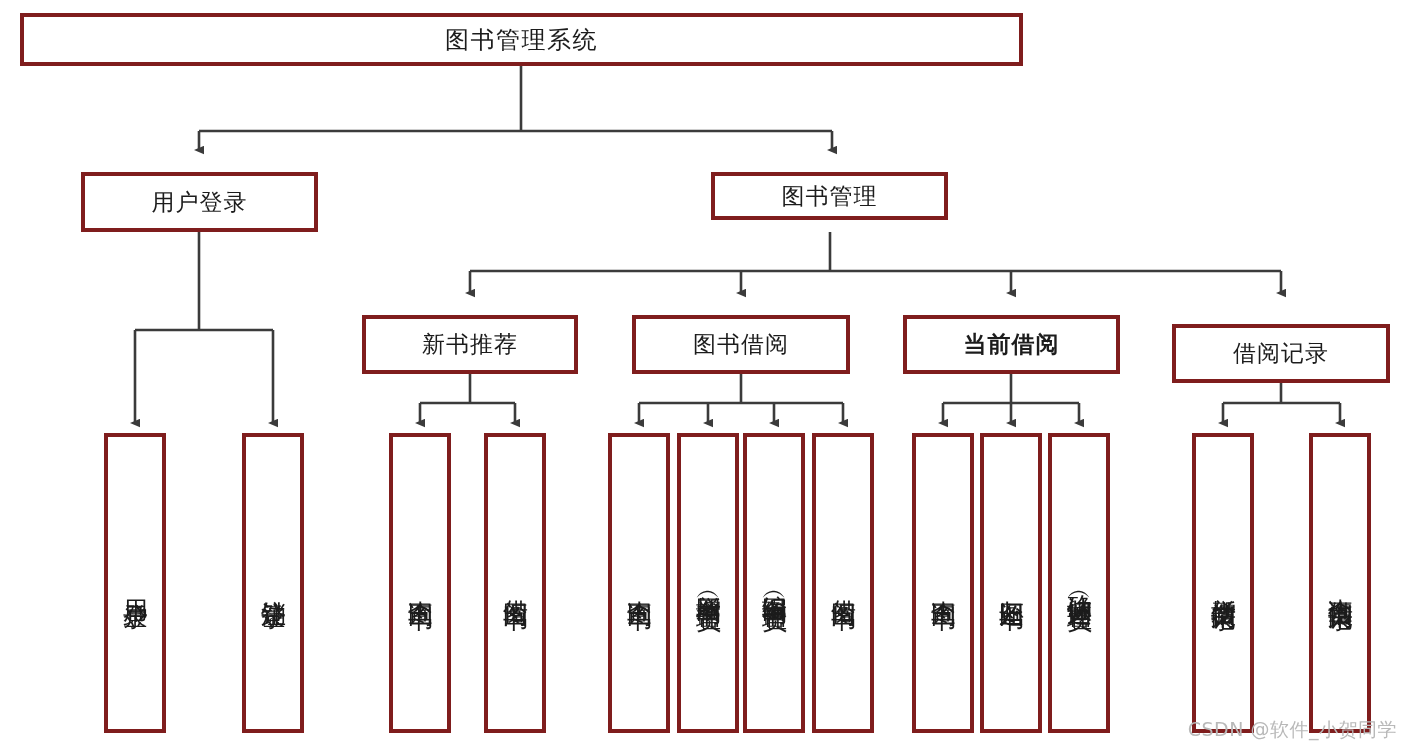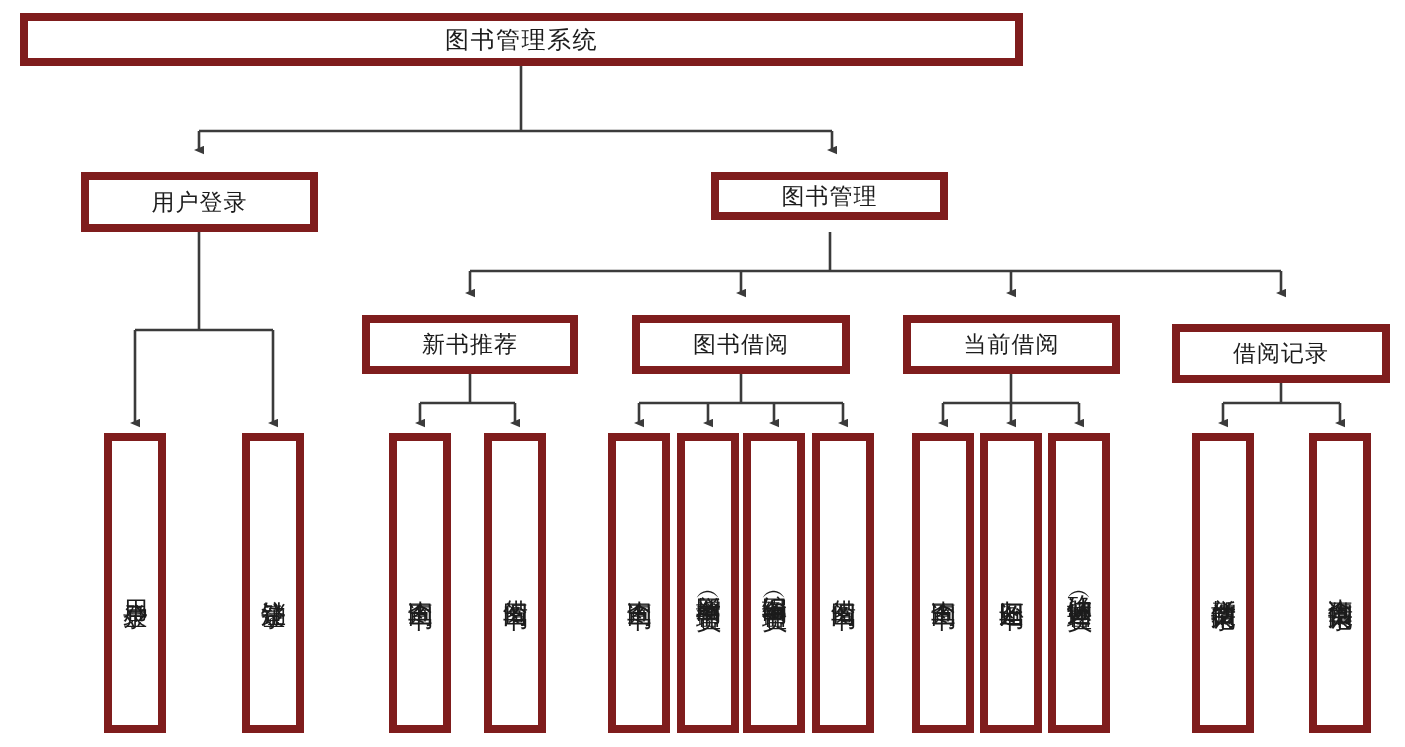--- a/index.html
+++ b/index.html
@@ -19,21 +19,21 @@
   #edges{
     position:absolute;
     left:0;top:0;
     width:1405px;height:747px;
     pointer-events:none;
   }
   .node{
     position:absolute;
     box-sizing:border-box;
     background:#ffffff;
-    border:8px solid #7f1d1d;
+    border:4px solid #7f1d1d;
     display:flex;
     align-items:center;
     justify-content:center;
     z-index:2;
   }
   .node .lbl{
     display:block;
     white-space:nowrap;
     color:#1c1c1c;
     letter-spacing:0.5px;
@@ -140,21 +140,21 @@
   <div class="node h" style="left:711px;top:172px;width:237px;height:48px;">
     <span class="lbl">图书管理</span>
   </div>
 
   <div class="node h" style="left:632px;top:315px;width:218px;height:59px;">
     <span class="lbl">图书借阅</span>
   </div>
   <div class="node h" style="left:362px;top:315px;width:216px;height:59px;">
     <span class="lbl">新书推荐</span>
   </div>
-  <div class="node h" style="left:903px;top:315px;width:217px;height:59px;">
+  <div class="node h" style="left:903px;top:315px;width:217px;height:59px;font-weight:bold;">
     <span class="lbl">当前借阅</span>
   </div>
   <div class="node h" style="left:1172px;top:324px;width:218px;height:59px;">
     <span class="lbl">借阅记录</span>
   </div>
 
   <div class="node v" style="left:104px;top:433px;width:62px;height:300px;">
     <span class="lbl">用户登录</span>
   </div>
   <div class="node v" style="left:242px;top:433px;width:62px;height:300px;">
@@ -191,13 +191,14 @@
     <span class="lbl">确认归还（管理员）</span>
   </div>
 
   <div class="node v" style="left:1192px;top:433px;width:62px;height:300px;">
     <span class="lbl">新增借阅记录</span>
   </div>
   <div class="node v" style="left:1309px;top:433px;width:62px;height:300px;">
     <span class="lbl">查询借阅记录</span>
   </div>
 
+  <div class="watermark">CSDN @软件_小贺同学</div>
 </div>
 
 </body></html>

